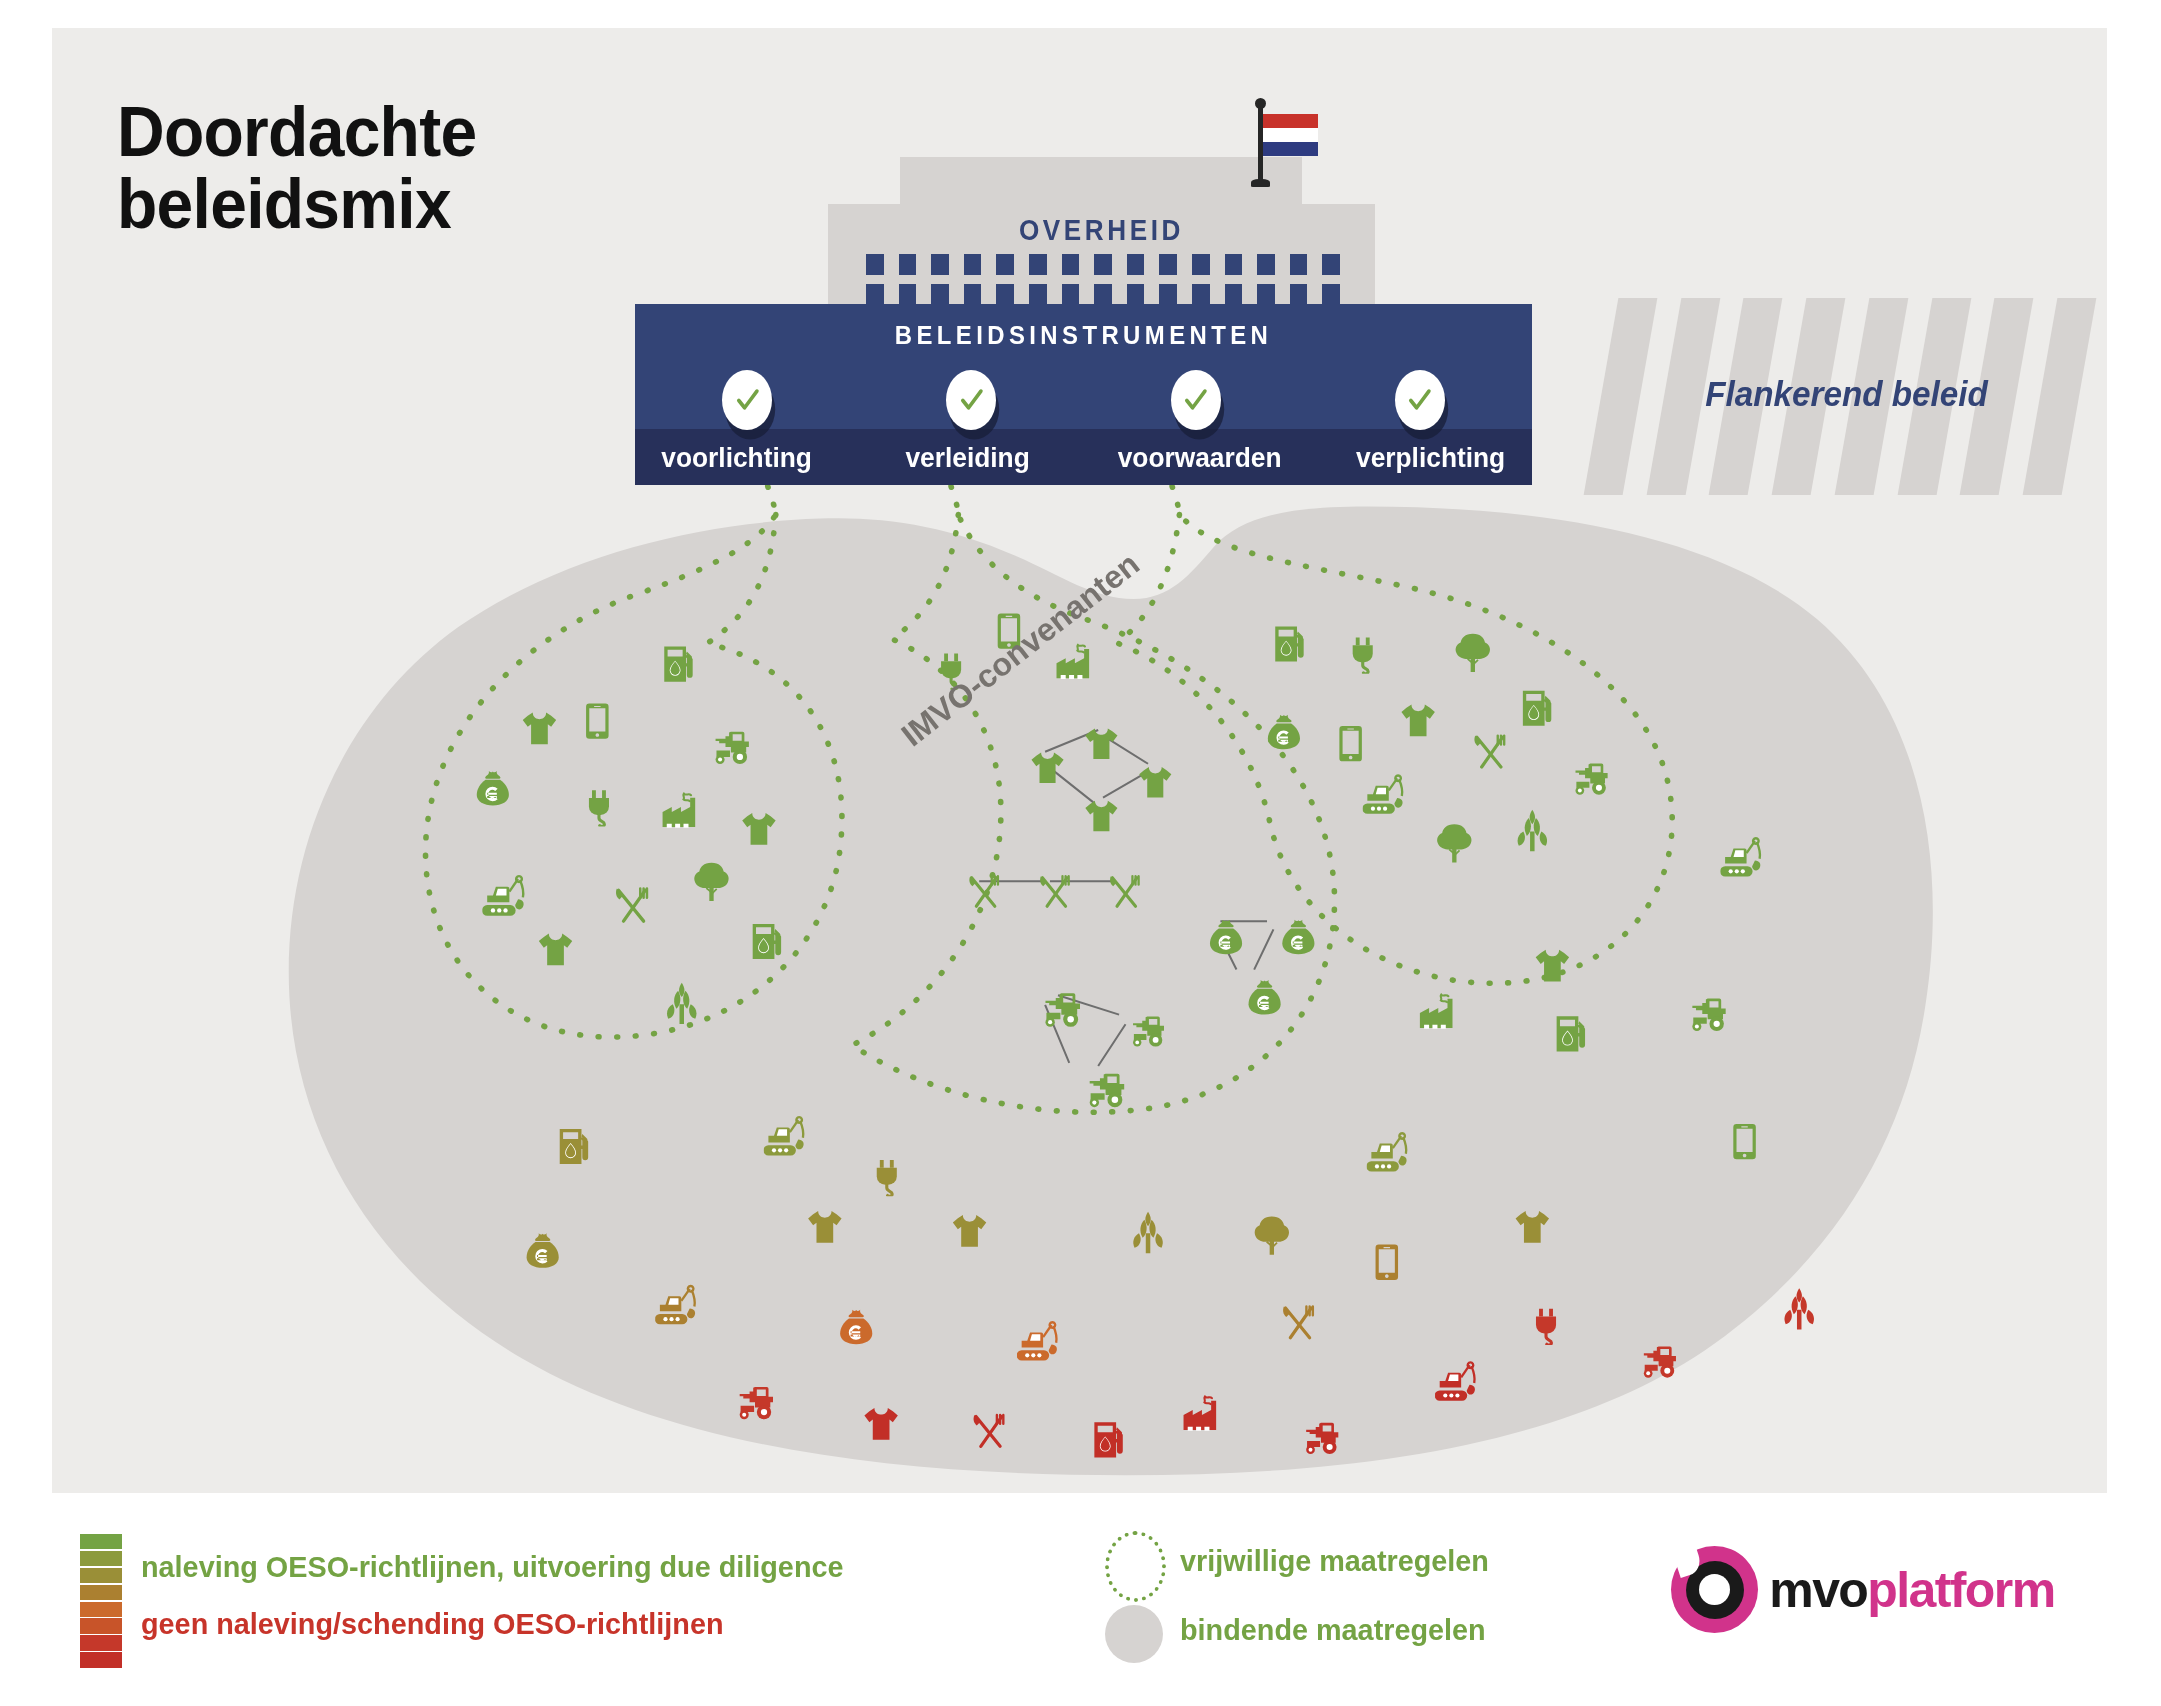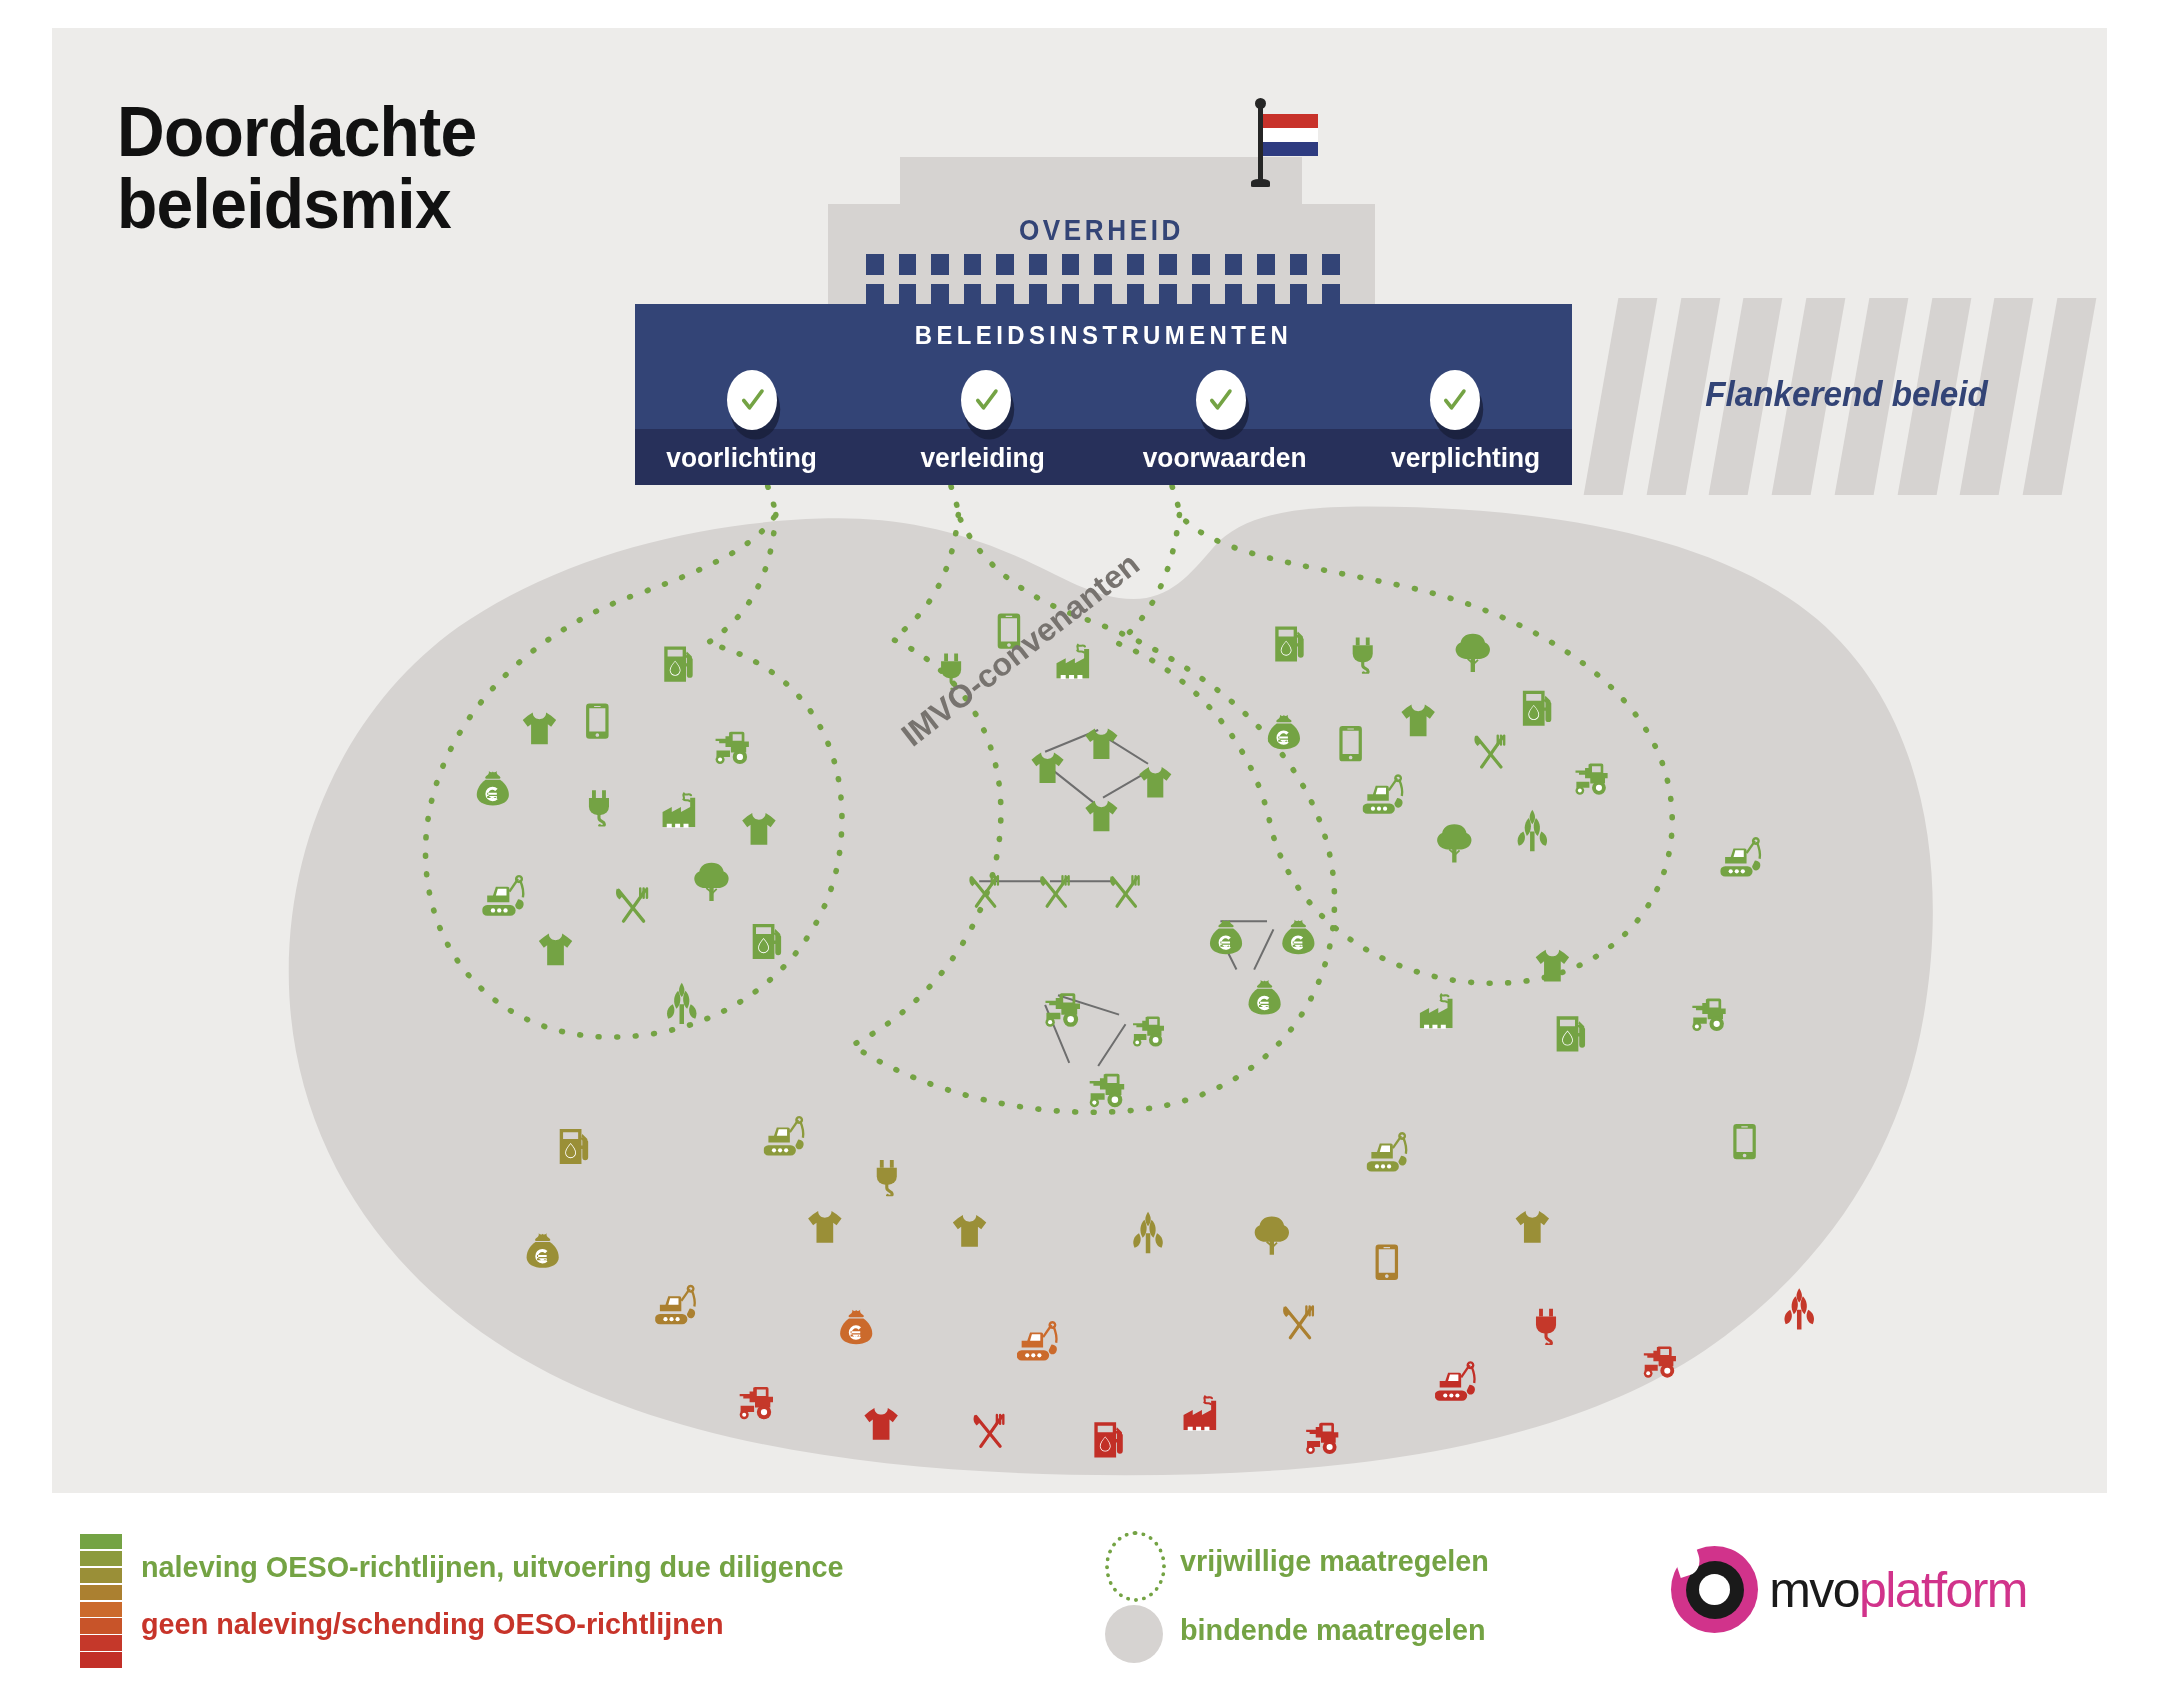--- a/index.html
+++ b/index.html
@@ -24,21 +24,21 @@
   .win{width:17.7px;height:21px;background:#334476;}
   .flag-pole{position:absolute;left:1258px;top:105px;width:4.8px;height:80px;background:#262626;}
   .flag-pole:before{content:"";position:absolute;left:-3.2px;top:-7.2px;width:11.3px;height:11.3px;
                     border-radius:50%;background:#262626;}
   .flag-pole:after{content:"";position:absolute;left:-7.2px;bottom:-1.6px;width:19.3px;height:8px;
                    background:#262626;border-radius:40% 40% 10% 10%;}
   .flag{position:absolute;left:1263px;top:114px;width:55px;height:42px;}
   .flag div{height:33.34%;}
 
   
-  .instr-bar{position:absolute;left:635px;top:304px;width:897px;height:181px;padding-left:40px;}
+  .instr-bar{position:absolute;left:635px;top:304px;width:897px;height:181px;}
   .instr-top{position:absolute;left:0;top:0;width:100%;height:125px;background:#334476;}
   .instr-bot{position:absolute;left:0;top:125px;width:100%;height:56px;background:#27305a;}
   .instr-title{position:absolute;left:0;top:16px;width:100%;text-align:center;color:#ffffff;
                font-size:26px;font-weight:bold;letter-spacing:4.8px;
                transform:scaleX(.92);transform-origin:center top;}
   .checks{position:absolute;left:0;top:66px;width:100%;display:flex;}
   .check-cell{flex:1;display:flex;justify-content:center;}
   .check-oval{position:relative;width:50px;height:60px;border-radius:50%;background:#ffffff;
               box-shadow:3.2px 9.6px 0 0 rgba(24,30,56,.75);display:flex;
               align-items:center;justify-content:center;}
@@ -74,21 +74,21 @@
 
   
   .logo{position:absolute;left:1671px;top:1546px;display:flex;align-items:center;}
   .logo-mark{position:relative;width:87px;height:87px;border-radius:50%;background:#d1338b;
              display:flex;align-items:center;justify-content:center;margin-right:11.3px;}
   .logo-inner{width:58px;height:58px;border-radius:50%;background:#1a1a1a;
               display:flex;align-items:center;justify-content:center;}
   .logo-hole{width:31px;height:31px;border-radius:50%;background:#ffffff;}
   .logo-notch{position:absolute;left:4.8px;top:1.6px;width:24px;height:27px;background:#ffffff;
               border-radius:0 0 60% 0;transform:rotate(-18deg);}
-  .logo-text{font-size:50px;font-weight:normal;letter-spacing:-1.6px;}
+  .logo-text{font-size:50px;font-weight:bold;letter-spacing:-1.6px;}
   .logo-text .a{color:#1a1a1a;}
   .logo-text .b{color:#d1338b;}
 </style>
 </head>
 <body>
 
 <div class="canvas"></div>
 
 <svg class="scene" viewBox="0 0 2688 2122" xmlns="http://www.w3.org/2000/svg">
   <defs>

